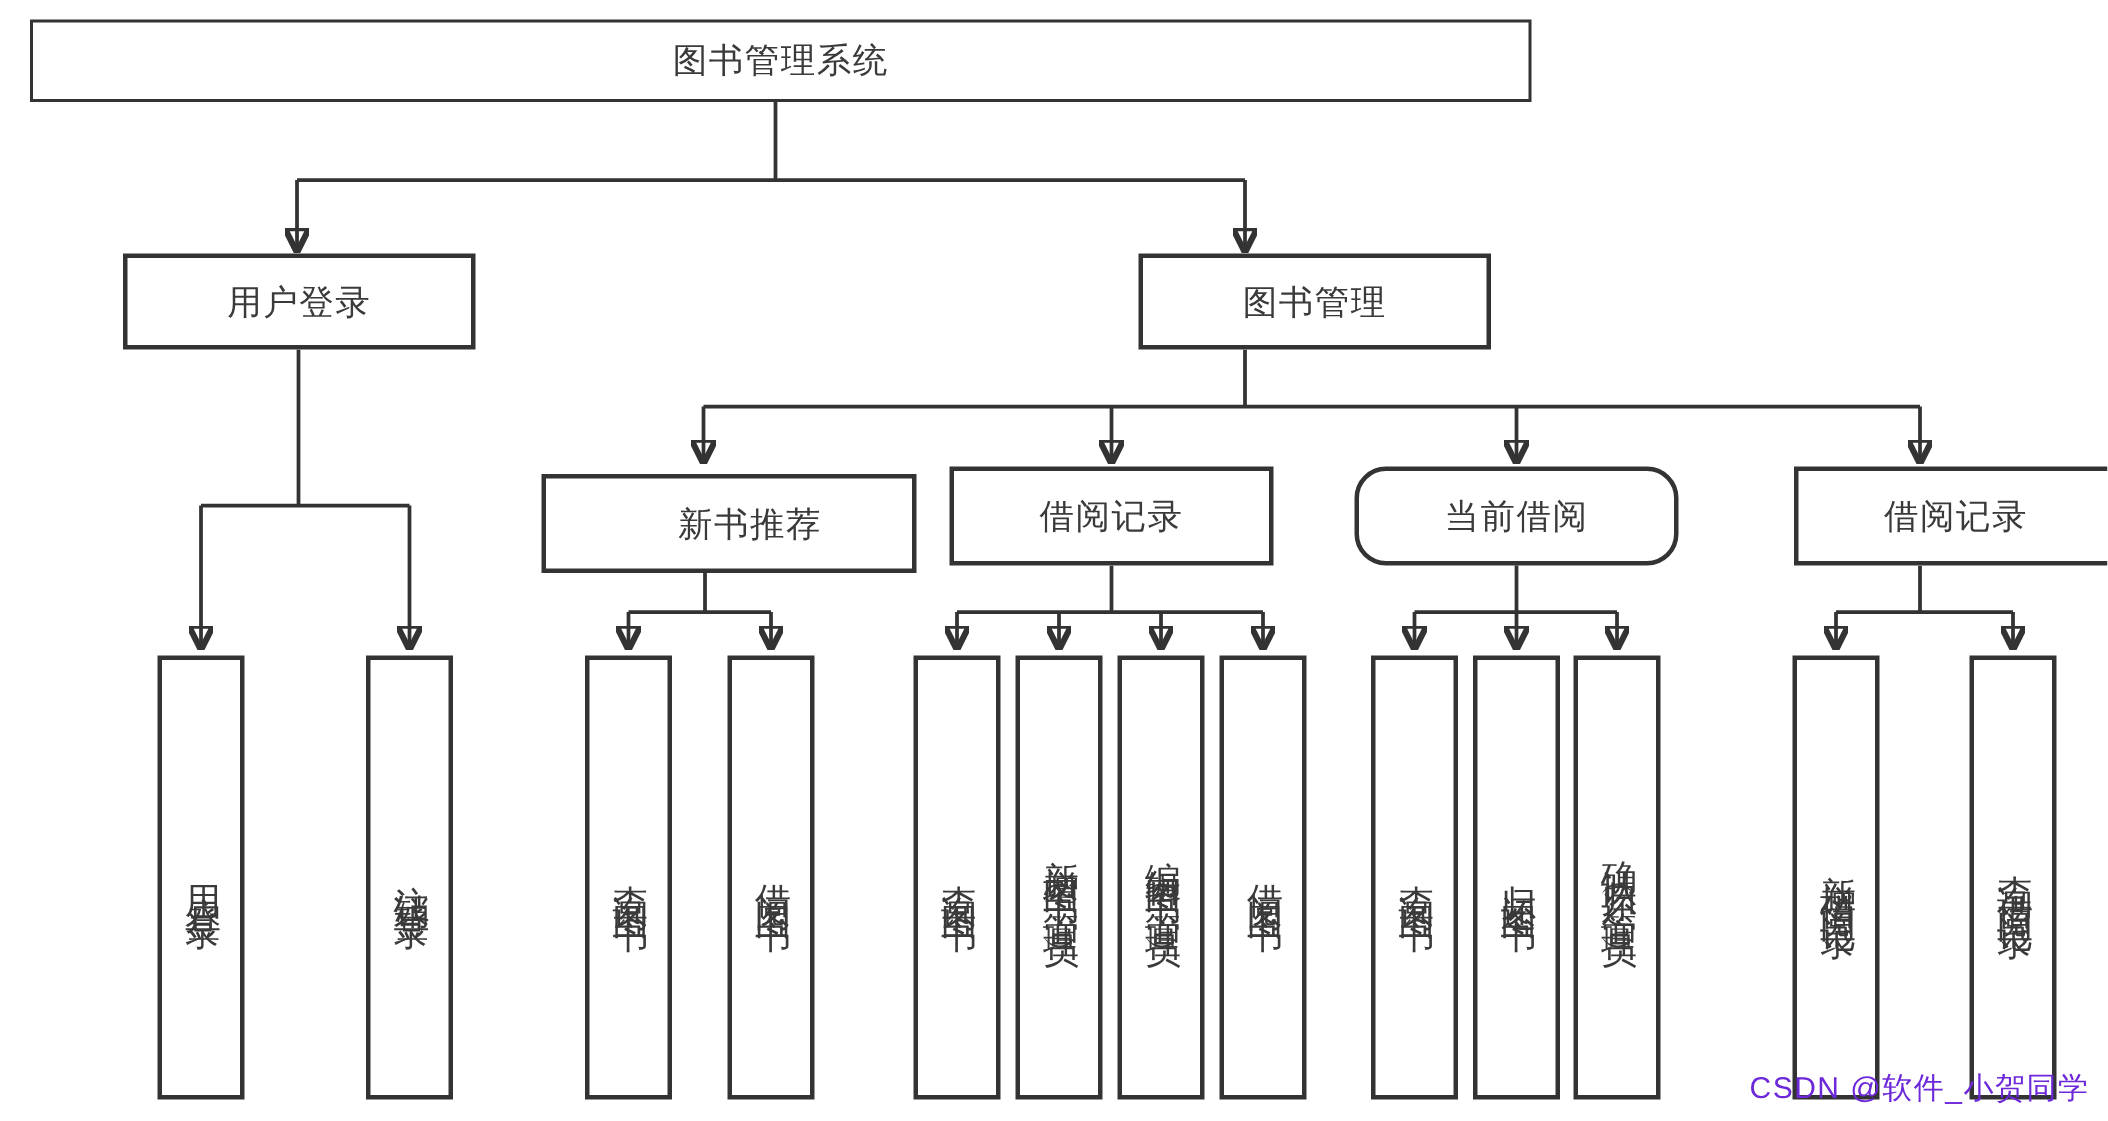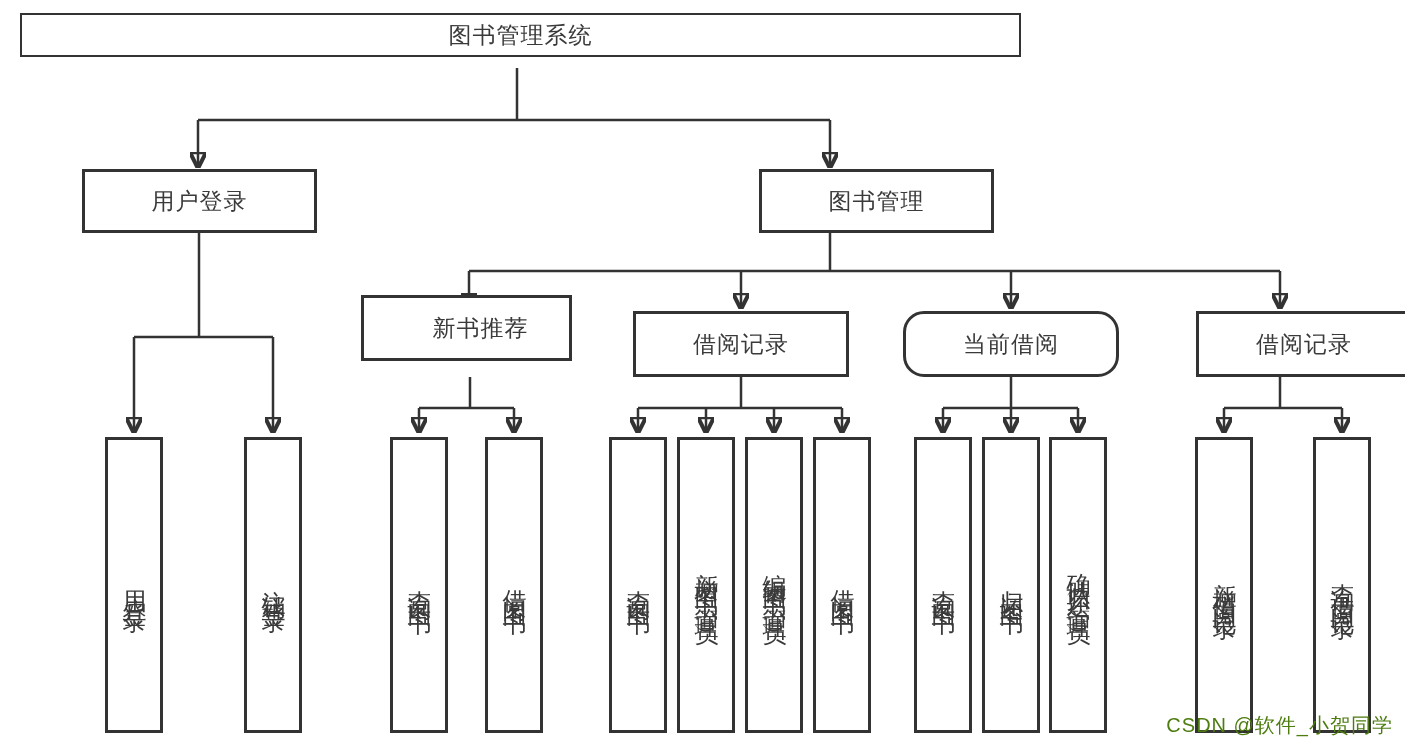--- a/index.html
+++ b/index.html
@@ -53,21 +53,21 @@
     font-size: 24px;
     letter-spacing: 7px;
     line-height: 1.2;
     padding: 10px 0;
   }
   .watermark {
     position: absolute;
     right: 12px;
     bottom: 8px;
     font-size: 20px;
-    color: #4d7c0f;
+    color: #6d28d9;
     letter-spacing: 1px;
     z-index: 3;
     white-space: nowrap;
   }
 </style>
 </head>
 <body>
 
 <div class="canvas">
 
@@ -105,26 +105,26 @@
     <path d="M1011,377 V408 M943,408 H1078"></path>
     <path d="M943,408 V431" marker-end="url(#arrow)"></path>
     <path d="M1011,408 V431" marker-end="url(#arrow)"></path>
     <path d="M1078,408 V431" marker-end="url(#arrow)"></path>
 
     <path d="M1280,377 V408 M1224,408 H1342"></path>
     <path d="M1224,408 V431" marker-end="url(#arrow)"></path>
     <path d="M1342,408 V431" marker-end="url(#arrow)"></path>
   </svg>
 
-  <div class="node root-node h" style="left:20px; top:13px; width:1001px; height:44px;">图书管理系统</div>
+  <div class="node root-node h" style="left:20px; top:13px; width:1001px; height:55px;">图书管理系统</div>
 
   <div class="node h" style="left:82px; top:169px; width:235px; height:64px;">用户登录</div>
   <div class="node h" style="left:712px; top:169px; width:235px; height:64px;margin-left:47px;">图书管理</div>
 
-  <div class="node h" style="left:361px; top:295px; width:211px; height:66px;padding-left:28px;">新书推荐</div>
+  <div class="node h" style="left:361px; top:316px; width:250px; height:66px;padding-left:28px;">新书推荐</div>
   <div class="node h" style="left:633px; top:311px; width:216px; height:66px;">借阅记录</div>
   <div class="node h" style="left:903px; top:311px; width:216px; height:66px;border-radius:21px;">当前借阅</div>
   <div class="node h" style="left:1196px; top:311px; width:216px; height:66px;">借阅记录</div>
 
   <div class="node v" style="left:105px; top:437px; width:58px; height:296px;">用户登录</div>
   <div class="node v" style="left:244px; top:437px; width:58px; height:296px;">注销登录</div>
 
   <div class="node v" style="left:390px; top:437px; width:58px; height:296px;">查询图书</div>
   <div class="node v" style="left:485px; top:437px; width:58px; height:296px;">借阅图书</div>
 

